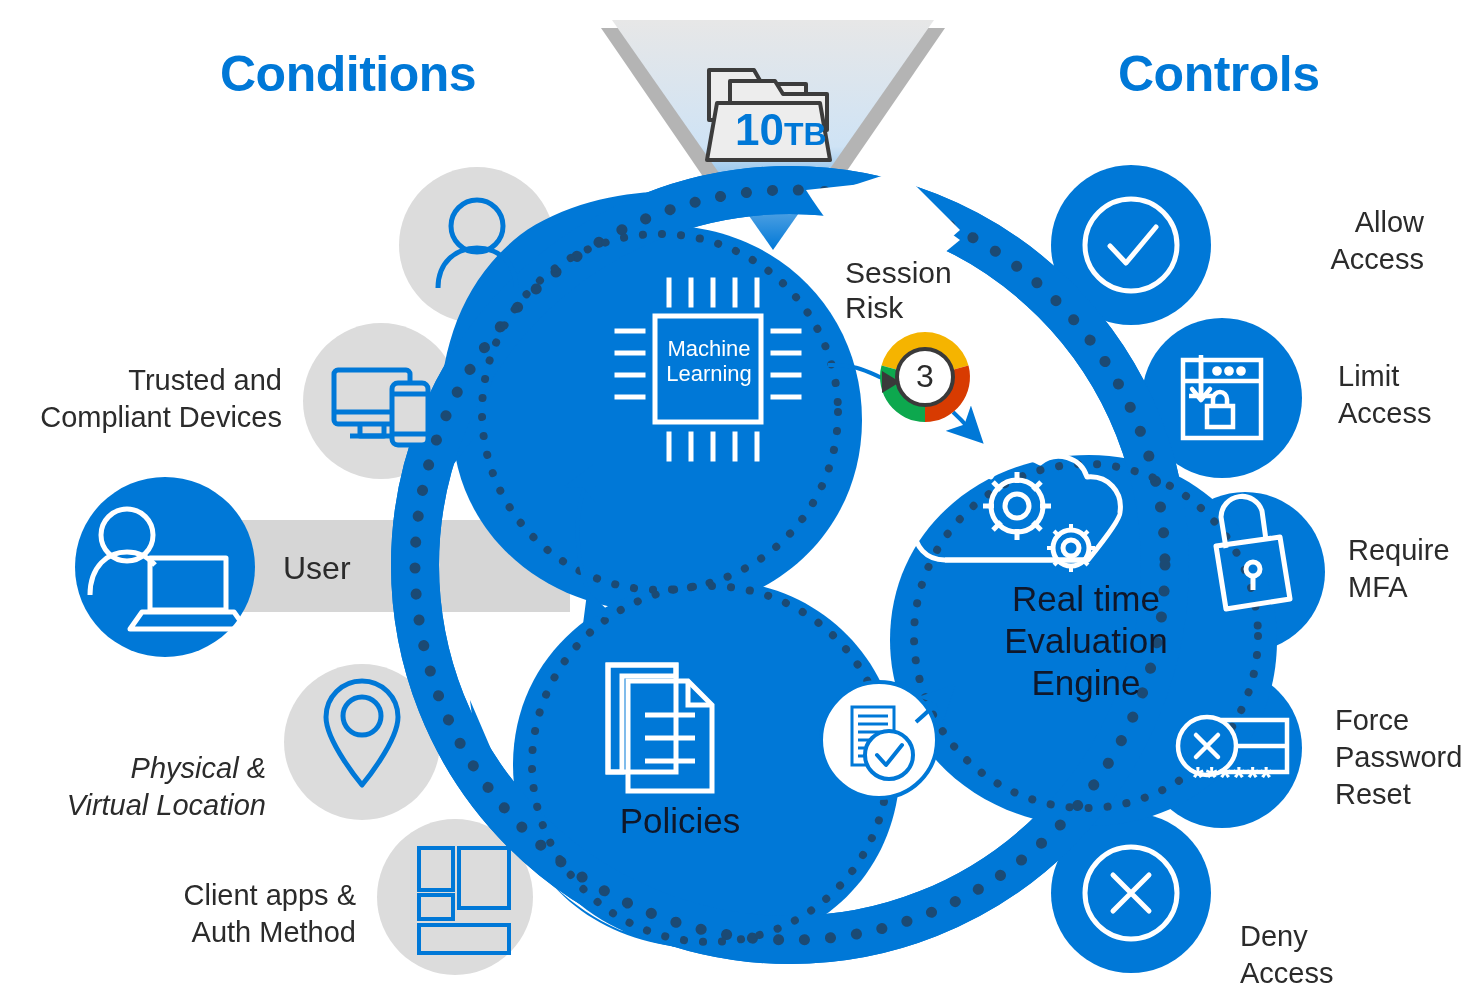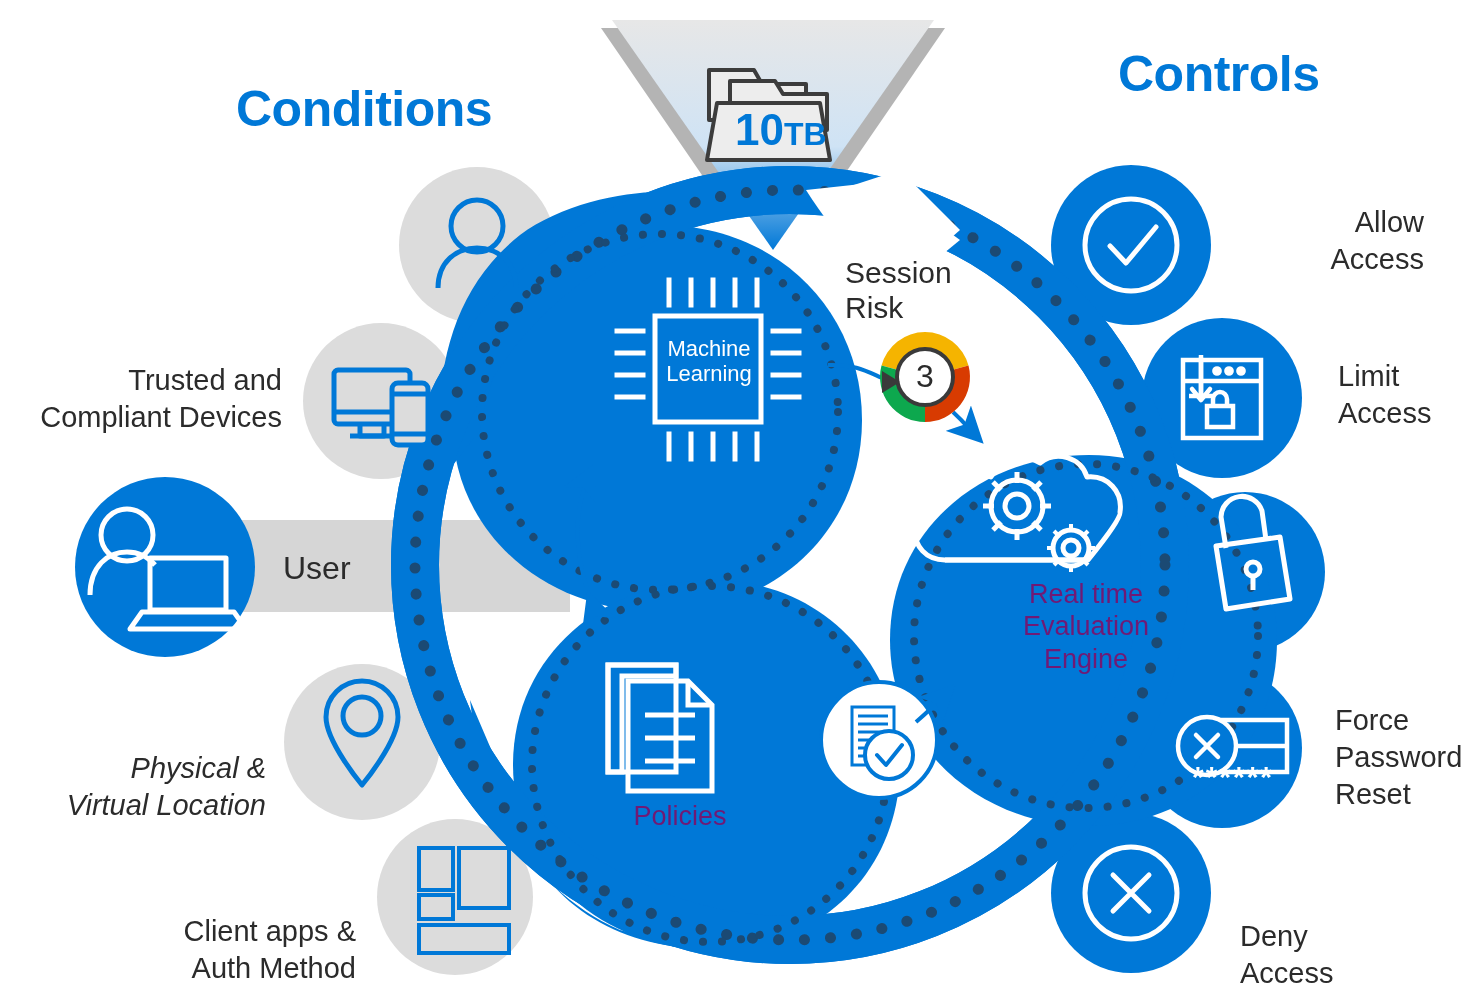--- a/index.html
+++ b/index.html
@@ -24,43 +24,43 @@
     top: 0;
   }
   .hdr {
     position: absolute;
     font-size: 50px;
     font-weight: bold;
     color: #0078D7;
     letter-spacing: -0.5px;
     white-space: nowrap;
   }
-  #hdr-conditions { left: 236px; top: 45px; margin-top: 35px; }
+  #hdr-conditions { left: 220px; top: 45px; }
   #hdr-controls  { left: 1118px; top: 45px; }
 
   .cond-label {
     position: absolute;
     font-size: 29px;
     color: #2b2b2b;
     text-align: right;
     line-height: 1.28;
     white-space: pre-line;
   }
   .ctrl-label {
     position: absolute;
     font-size: 29px;
     color: #2b2b2b;
     text-align: left;
     line-height: 1.28;
     white-space: pre-line;
   }
   .node-label {
     position: absolute;
-    font-size: 27px;
-    color: #701a75;
+    font-size: 35px;
+    color: #0f172a;
     text-align: center;
     line-height: 1.2;
     white-space: pre-line;
   }
   .dark-label {
     position: absolute;
     font-size: 28px;
     color: #2b2b2b;
     text-align: center;
     line-height: 1.25;
@@ -407,21 +407,21 @@
       <span class="tb-num">10</span><span class="tb-unit">TB</span>
     </div>
 
 
     <div class="cond-label" style="left:0px; top:362px; width:282px;">Trusted and
 Compliant Devices</div>
 
     <div class="cond-label" style="left:10px; top:750px; width:256px;font-style:italic;">Physical &amp;
 Virtual Location</div>
 
-    <div class="cond-label" style="left:60px; top:877px; width:296px;margin-top:36px;">Client apps &amp;
+    <div class="cond-label" style="left:60px; top:877px; width:296px;">Client apps &amp;
 Auth Method</div>
 
     <div class="user-chip-label" style="left:283px; top:550px;">User</div>
 
     <div class="ml-label" style="left:655px; top:337px; width:108px;">Machine
 Learning</div>
 
     <div class="risk-title" style="left:845px; top:255px; width:160px;">Session
 Risk</div>
 
@@ -433,20 +433,22 @@
 
     <div class="node-label" style="left:580px; top:800px; width:200px;">Policies</div>
 
 
     <div class="ctrl-label" style="left:1194px; top:204px; width:230px;text-align:right;">Allow
 Access</div>
 
     <div class="ctrl-label" style="left:1338px; top:358px; width:140px;">Limit
 Access</div>
 
+    <div class="ctrl-label" style="left:1348px; top:532px; width:130px;">Require
+MFA</div>
 
     <div class="ctrl-label" style="left:1335px; top:702px; width:143px;">Force
 Password
 Reset</div>
 
     <div class="ctrl-label" style="left:1240px; top:918px; width:180px;">Deny
 Access</div>
 
     <div style="position:absolute; left:1192px; top:760px; font-size:30px; color:#ffffff;
                 letter-spacing:2px; font-weight:bold; white-space:nowrap;">******</div>

